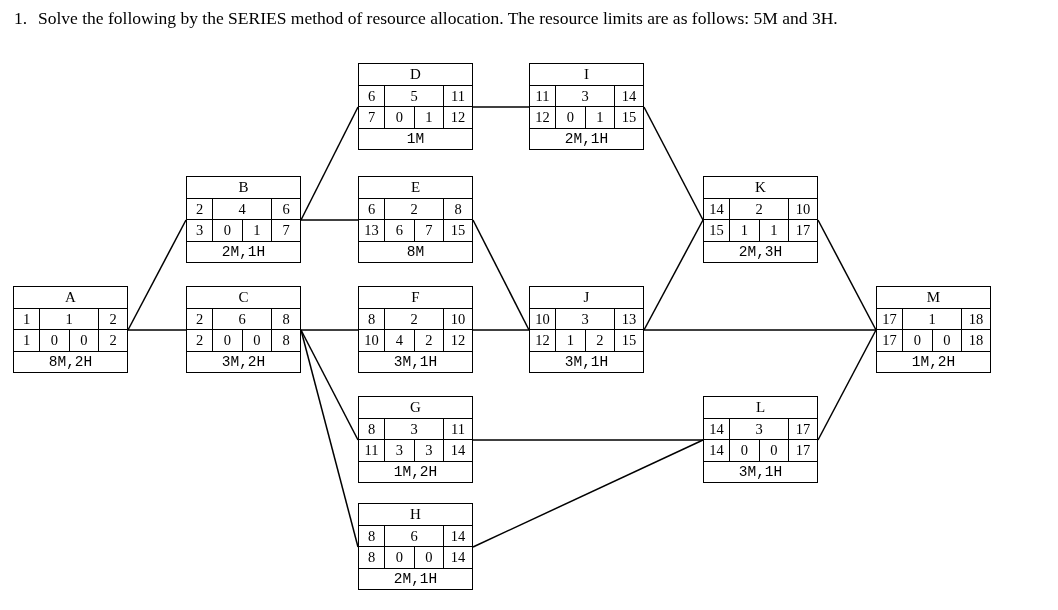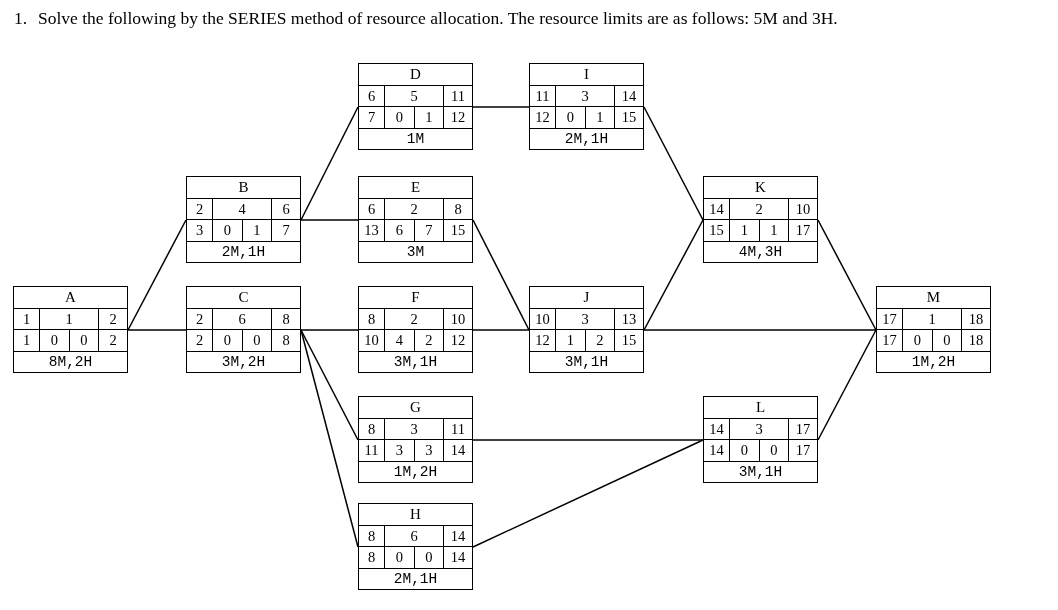--- a/index.html
+++ b/index.html
@@ -218,21 +218,21 @@
         <div class="cell c-b">2</div>
         <div class="cell c-c end">8</div>
       </div>
       <div class="r r-low">
         <div class="cell c-a">13</div>
         <div class="cell c-b">6</div>
         <div class="cell c-c">7</div>
         <div class="cell c-d end">15</div>
       </div>
       <div class="r r-res last">
-        <div class="cell end">3M</div>
+        <div class="cell end">8M</div>
       </div>
     </div>
     <div class="node" style="left: 358px; top: 286px;">
       <div class="r r-title">
         <div class="cell end">F</div>
       </div>
       <div class="r r-mid">
         <div class="cell c-a">8</div>
         <div class="cell c-b">2</div>
         <div class="cell c-c end">10</div>
@@ -332,21 +332,21 @@
         <div class="cell c-b">2</div>
         <div class="cell c-c end">10</div>
       </div>
       <div class="r r-low">
         <div class="cell c-a">15</div>
         <div class="cell c-b">1</div>
         <div class="cell c-c">1</div>
         <div class="cell c-d end">17</div>
       </div>
       <div class="r r-res last">
-        <div class="cell end">4M,3H</div>
+        <div class="cell end">2M,3H</div>
       </div>
     </div>
     <div class="node" style="left: 703px; top: 396px;">
       <div class="r r-title">
         <div class="cell end">L</div>
       </div>
       <div class="r r-mid">
         <div class="cell c-a">14</div>
         <div class="cell c-b">3</div>
         <div class="cell c-c end">17</div>

